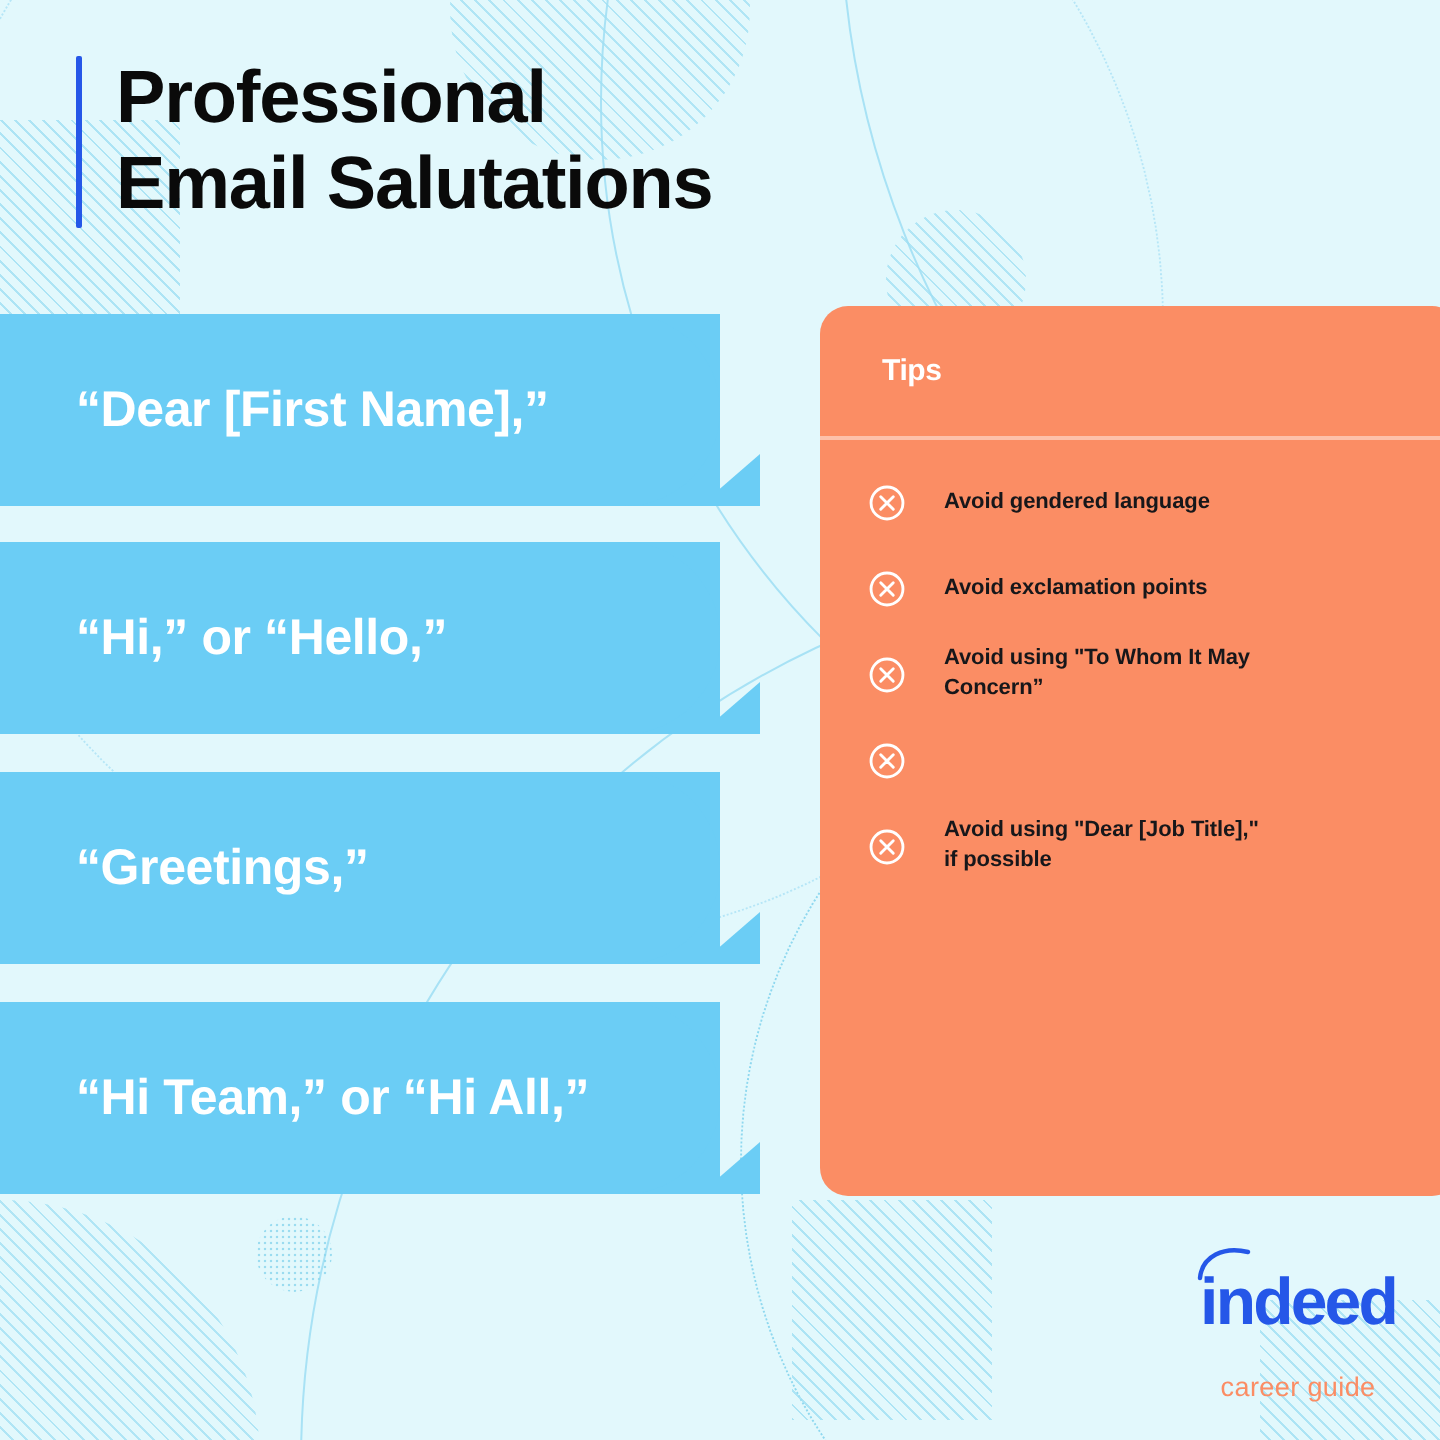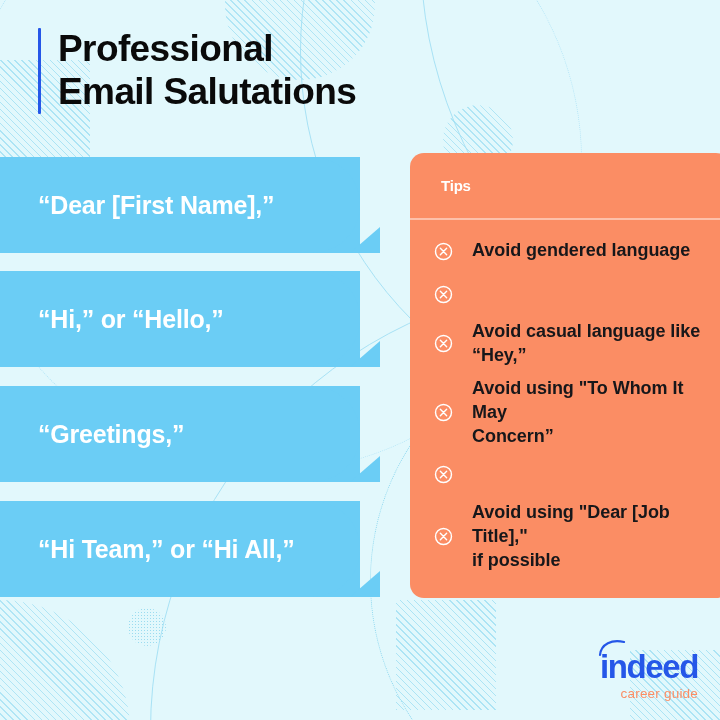--- a/index.html
+++ b/index.html
@@ -166,54 +166,54 @@
   .tip-icon {
     flex: 0 0 auto;
     width: 19px;
     height: 19px;
     margin-right: 19px;
     margin-left: 6px;
   }
   .tip-icon svg { display: block; }
   .tip-text {
     color: #17171a;
-    font-size: 18px;
+    font-size: 11px;
     font-weight: bold;
     line-height: 1.33;
     letter-spacing: -0.05px;
     white-space: pre-line;
   }
 
   
   #logo {
     position: absolute;
     right: 22px;
     bottom: 20px;
-    text-align: right;
+    text-align: center;
   }
   #logo-word {
     position: relative;
     color: #2557e8;
     font-size: 33px;
     font-weight: bold;
     letter-spacing: -1.4px;
     line-height: 1;
   }
   #logo-swoosh {
     position: absolute;
     left: -2px;
     top: -11px;
     width: 30px;
     height: 18px;
   }
   #logo-sub {
     color: #fb8d64;
     font-size: 13.5px;
     letter-spacing: .2px;
-    margin-top: 4px;
+    margin-top: 20px;
     line-height: 1;
   }
 </style>
 </head>
 <body>
 
 <div id="canvas">
 
   <div class="bg-layer">
     <div class="arc" style="left:300px; top:-330px; width:760px; height:760px;"></div>
@@ -278,31 +278,23 @@
         <span class="tip-text">Avoid gendered language</span>
       </div>
 
       <div class="tip-row">
         <span class="tip-icon">
           <svg viewBox="0 0 20 20" width="19" height="19">
             <circle cx="10" cy="10" r="8.4" fill="none" stroke="#ffffff" stroke-width="1.5"></circle>
             <path d="M6.7 6.7 L13.3 13.3 M13.3 6.7 L6.7 13.3" stroke="#ffffff" stroke-width="1.5" stroke-linecap="round"></path>
           </svg>
         </span>
-      </div>
-
-      <div class="tip-row">
-        <span class="tip-icon">
-          <svg viewBox="0 0 20 20" width="19" height="19">
-            <circle cx="10" cy="10" r="8.4" fill="none" stroke="#ffffff" stroke-width="1.5"></circle>
-            <path d="M6.7 6.7 L13.3 13.3 M13.3 6.7 L6.7 13.3" stroke="#ffffff" stroke-width="1.5" stroke-linecap="round"></path>
-          </svg>
-        </span>
-        <span class="tip-text">Avoid casual language like “Hey,”</span>
-      </div>
+        <span class="tip-text">Avoid exclamation points</span>
+      </div>
+
 
 
       <div class="tip-row">
         <span class="tip-icon">
           <svg viewBox="0 0 20 20" width="19" height="19">
             <circle cx="10" cy="10" r="8.4" fill="none" stroke="#ffffff" stroke-width="1.5"></circle>
             <path d="M6.7 6.7 L13.3 13.3 M13.3 6.7 L6.7 13.3" stroke="#ffffff" stroke-width="1.5" stroke-linecap="round"></path>
           </svg>
         </span>
         <span class="tip-text">Avoid using "To Whom It May

